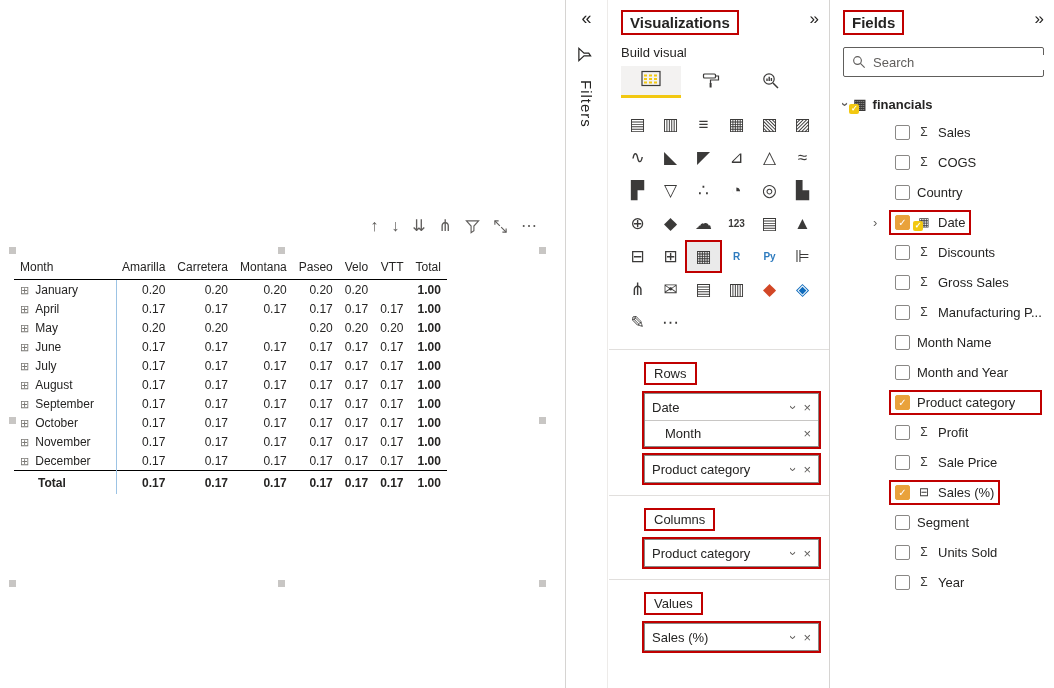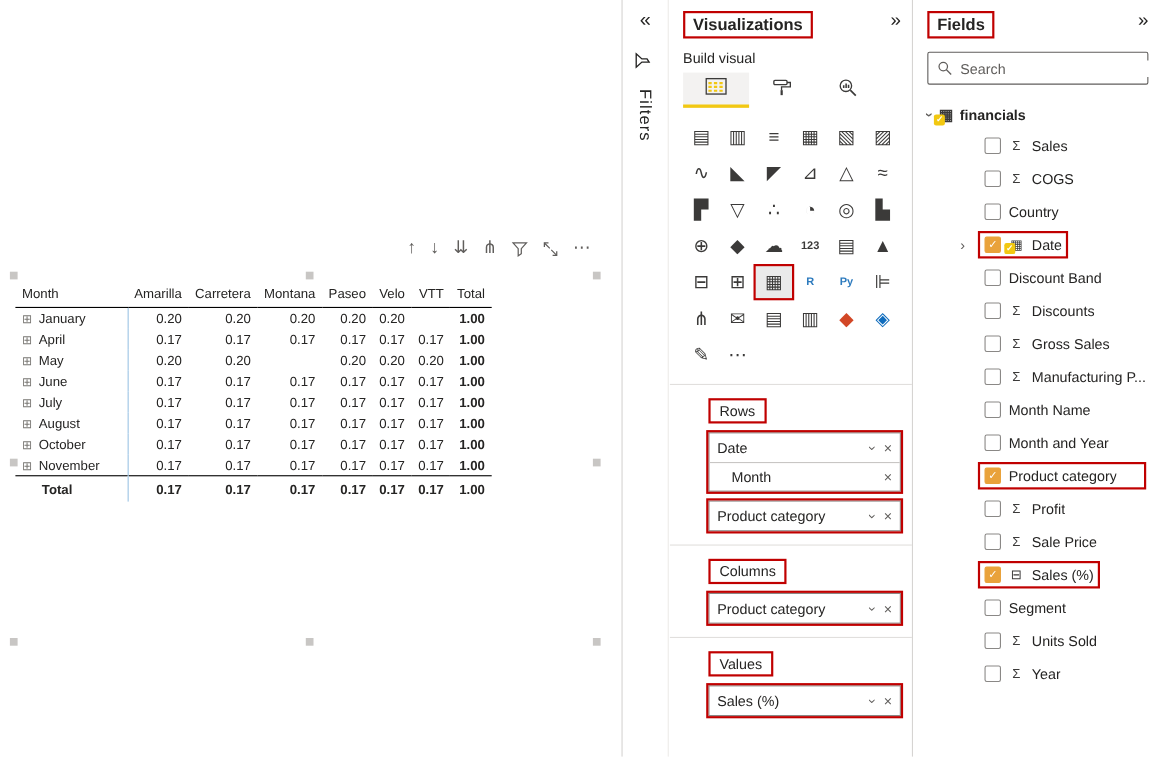--- a/index.html
+++ b/index.html
@@ -196,31 +196,51 @@
               <td><span class="expand-glyph">⊞</span><span>August</span></td>
               <td class="num">0.17</td>
               <td class="num">0.17</td>
               <td class="num">0.17</td>
               <td class="num">0.17</td>
               <td class="num">0.17</td>
               <td class="num">0.17</td>
               <td class="num b">1.00</td>
             </tr>
             <tr>
+              <td><span class="expand-glyph">⊞</span><span>September</span></td>
+              <td class="num">0.17</td>
+              <td class="num">0.17</td>
+              <td class="num">0.17</td>
+              <td class="num">0.17</td>
+              <td class="num">0.17</td>
+              <td class="num">0.17</td>
+              <td class="num b">1.00</td>
+            </tr>
+            <tr>
               <td><span class="expand-glyph">⊞</span><span>October</span></td>
               <td class="num">0.17</td>
               <td class="num">0.17</td>
               <td class="num">0.17</td>
               <td class="num">0.17</td>
               <td class="num">0.17</td>
               <td class="num">0.17</td>
               <td class="num b">1.00</td>
             </tr>
             <tr>
               <td><span class="expand-glyph">⊞</span><span>November</span></td>
+              <td class="num">0.17</td>
+              <td class="num">0.17</td>
+              <td class="num">0.17</td>
+              <td class="num">0.17</td>
+              <td class="num">0.17</td>
+              <td class="num">0.17</td>
+              <td class="num b">1.00</td>
+            </tr>
+            <tr>
+              <td><span class="expand-glyph">⊞</span><span>December</span></td>
               <td class="num">0.17</td>
               <td class="num">0.17</td>
               <td class="num">0.17</td>
               <td class="num">0.17</td>
               <td class="num">0.17</td>
               <td class="num">0.17</td>
               <td class="num b">1.00</td>
             </tr>
           </tbody>
         <tfoot>
@@ -426,26 +446,20 @@
           <span class="chev">›</span>
           <span class="fwrap ann">
             <span class="cbx checked">✓</span>
             <span class="ficon badge">▦</span>
             <span class="flabel">Date</span>
           </span>
         </div>
         <div class="frow">
           <span class="fwrap">
             <span class="cbx"></span>
-            <span class="flabel">Discount Band</span>
-          </span>
-        </div>
-        <div class="frow">
-          <span class="fwrap">
-            <span class="cbx"></span>
             <span class="ficon">Σ</span>
             <span class="flabel">Discounts</span>
           </span>
         </div>
         <div class="frow">
           <span class="fwrap">
             <span class="cbx"></span>
             <span class="ficon">Σ</span>
             <span class="flabel">Gross Sales</span>
           </span>

